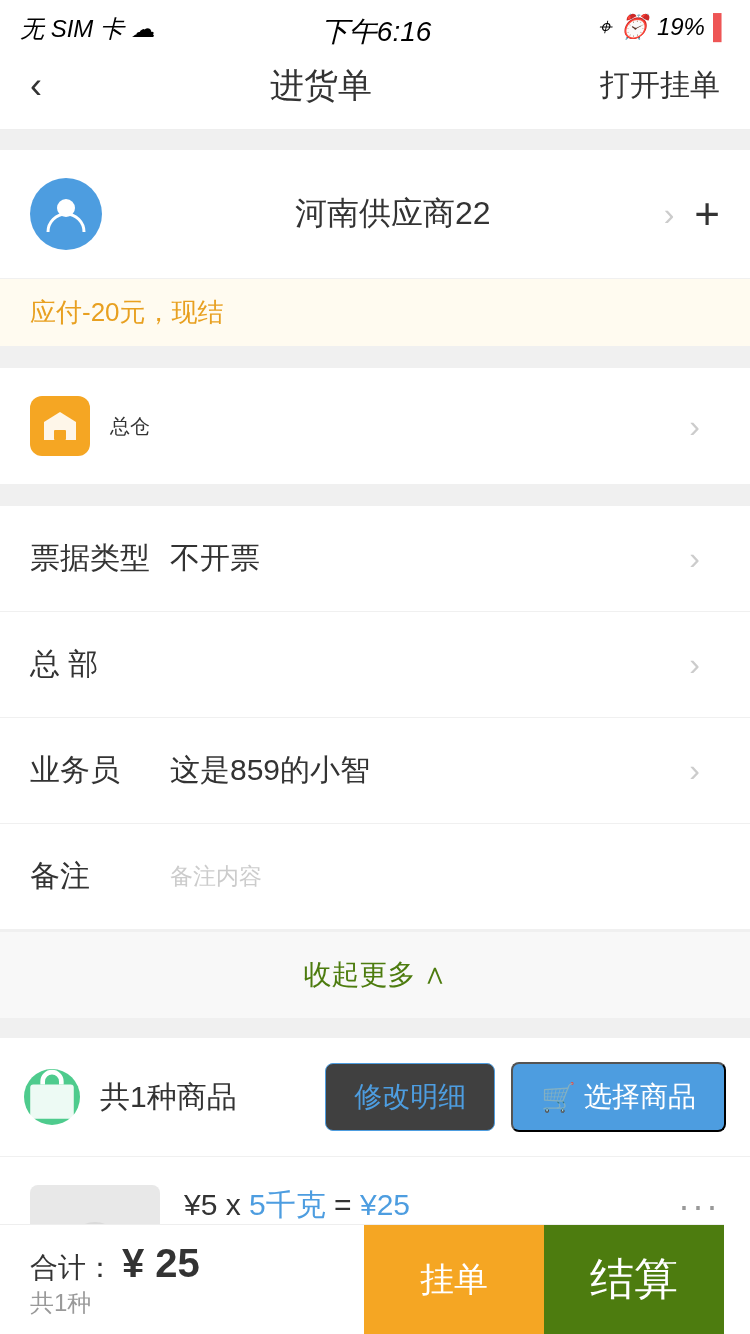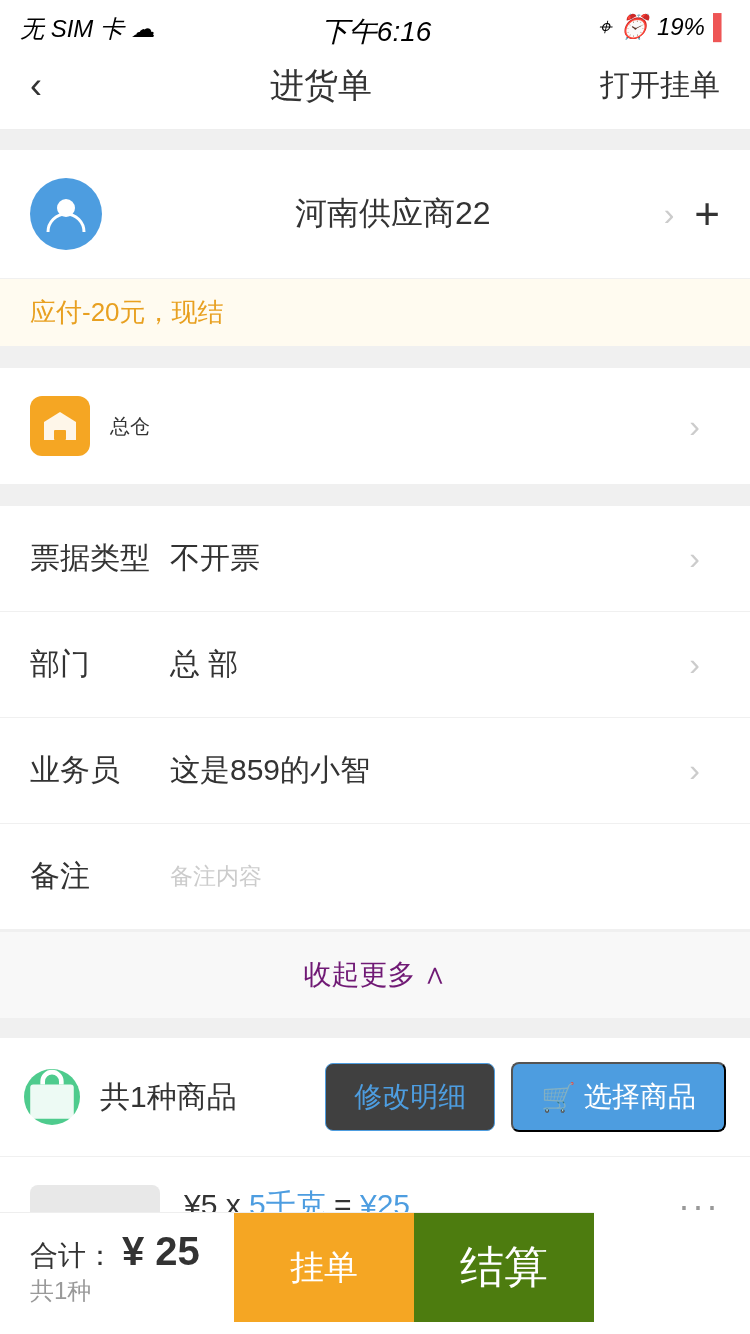--- a/index.html
+++ b/index.html
@@ -158,21 +158,21 @@
       font-size: 23px;
       color: #ccc;
     }
 
     
     .collapse-row {
       background: #f8f8f8;
       padding: 24px 30px;
       text-align: center;
       font-size: 28px;
-      color: #701a75;
+      color: #4d7c0f;
       display: flex;
       align-items: center;
       justify-content: center;
       gap: 8px;
     }
 
     
     .products-header {
       background: #fff;
       display: flex;
@@ -253,22 +253,22 @@
     .product-more {
       color: #999;
       font-size: 36px;
       letter-spacing: 2px;
       align-self: flex-start;
     }
 
     
     .bottom-bar {
       position: fixed;
-      bottom: 12px;
-      width: 594px;
+      bottom: 0;
+      width: 724px;
       height: 110px;
       display: flex;
       align-items: stretch;
       background: #fff;
       border-top: 1px solid #eee;
     }
     .bottom-total {
       flex: 1;
       display: flex;
       flex-direction: column;
@@ -360,21 +360,20 @@
 
 <div class="card">
 
   <div class="form-row">
     <div class="form-label">票据类型</div>
     <div class="form-value">不开票</div>
     <div class="chevron-right">›</div>
   </div>
 
   <div class="form-row">
-    <div class="form-label">部门</div>
     <div class="form-value">总 部</div>
     <div class="chevron-right">›</div>
   </div>
 
   <div class="form-row">
     <div class="form-label">业务员</div>
     <div class="form-value">这是859的小智</div>
     <div class="chevron-right">›</div>
   </div>
 

